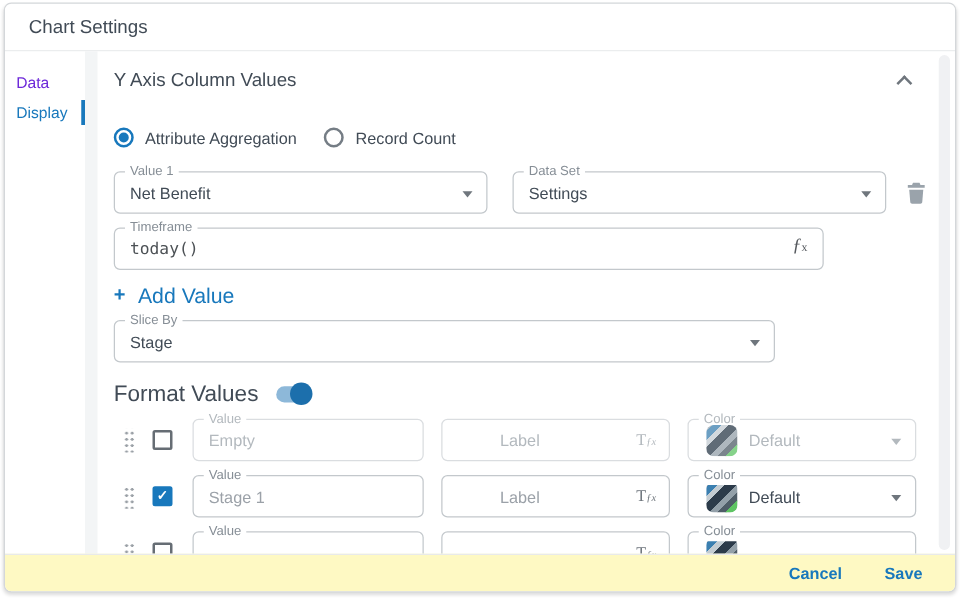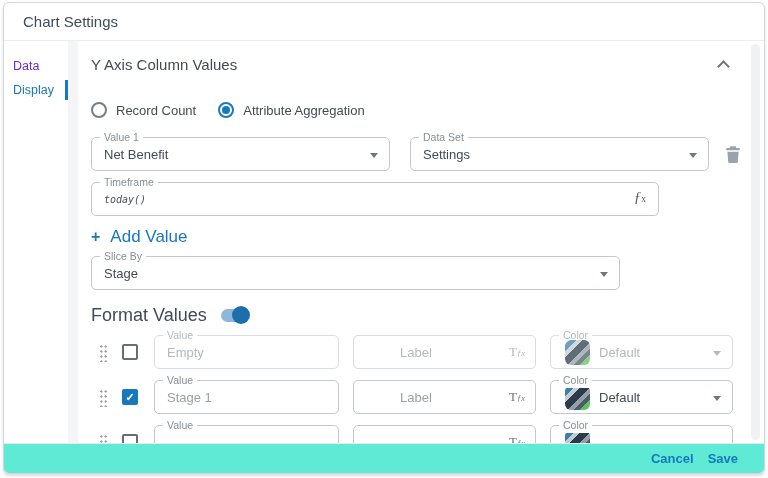--- a/index.html
+++ b/index.html
@@ -46,21 +46,21 @@
   .arrow { position:absolute; right:11px; top:15px; width:0; height:0;
     border-left:4.5px solid transparent; border-right:4.5px solid transparent; border-top:5px solid #6f767d; }
   .ph { color:#9ba1a8; }
 
   .fields-row1 { margin-top:19px; display:flex; align-items:center; }
   .f-value1 { width:300px; }
   .f-dataset { width:300px; margin-left:20px; }
   .trash-btn { margin-left:15px; width:18px; height:20px; cursor:pointer; flex:0 0 18px; }
 
   .f-timeframe { margin-top:11px; width:568px; }
-  .tf-code { font-family:"DejaVu Sans Mono", monospace; font-size:10px; color:#4c5155;font-style:italic; }
+  .tf-code { font-family:"DejaVu Sans Mono", monospace; font-size:13px; color:#4c5155; }
   .fx-btn { position:absolute; right:12px; top:6px; font-size:14px; color:#55595e; cursor:pointer;
     font-family:"Liberation Serif", serif; }
   .fx-btn i { font-style:italic; font-size:15px; }
   .fx-btn small { font-size:9.5px; font-style:normal; }
 
   .add-row { margin-top:13px; height:16px; display:flex; align-items:center; gap:10px; cursor:pointer; }
   .plus { color:#1878bc; font-size:16px; font-weight:700; line-height:14px; }
   .add-label { color:#1878bc; font-size:17px; }
 
   .f-slice { margin-top:11px; width:529px; }
@@ -89,21 +89,21 @@
       linear-gradient(135deg, #8fa3b0 0 10%, #3b7fb0 10% 24%, #c3ccd2 24% 36%, #2c3b4a 36% 55%, #93a0a9 55% 68%, #4f5d68 68% 84%, #c8cfd4 84%); }
 
   .fmt-row.disabled .field { border-color:#dadde0; }
   .fmt-row.disabled .field, .fmt-row.disabled .ph { color:#b3b9be; }
   .fmt-row.disabled .flabel { color:#b3b9be; }
   .fmt-row.disabled .arrow { border-top-color:#b3b9be; }
   .fmt-row.disabled .tfx { color:#b3b9be; }
   .fmt-row.disabled .swatch { opacity:.75; }
 
   .dlg-footer { flex:0 0 30px; height:30px; border-top:1px solid #e8eaeb; display:flex;
-    align-items:center; justify-content:flex-end; gap:14px; padding-right:26px; background:#5eead4; z-index:2; }
+    align-items:center; justify-content:flex-end; gap:34px; padding-right:26px; background:#fef9c3; z-index:2; }
   .foot-btn { font-size:13px; color:#1878bc; font-weight:700; cursor:pointer; }
 </style>
 </head>
 <body>
 
 <div class="dialog">
 
   <div class="dlg-header">
     <span>Chart Settings</span>
   </div>
@@ -122,26 +122,26 @@
     <div class="main">
       <div class="content">
 
         <div class="section-row">
           <span class="section-title">Y Axis Column Values</span>
           <span class="chev-up"></span>
         </div>
 
         <div class="radio-row">
           <div class="radio-opt">
+            <span class="radio-circ sel"></span>
+            <span class="radio-label">Attribute Aggregation</span>
+          </div>
+          <div class="radio-opt">
             <span class="radio-circ"></span>
             <span class="radio-label">Record Count</span>
-          </div>
-          <div class="radio-opt">
-            <span class="radio-circ sel"></span>
-            <span class="radio-label">Attribute Aggregation</span>
           </div>
         </div>
 
         <div class="fields-row1">
           <div class="field f-value1">
             <span class="flabel">Value 1</span>
             <span>Net Benefit</span>
             <span class="arrow"></span>
           </div>
           <div class="field f-dataset">

